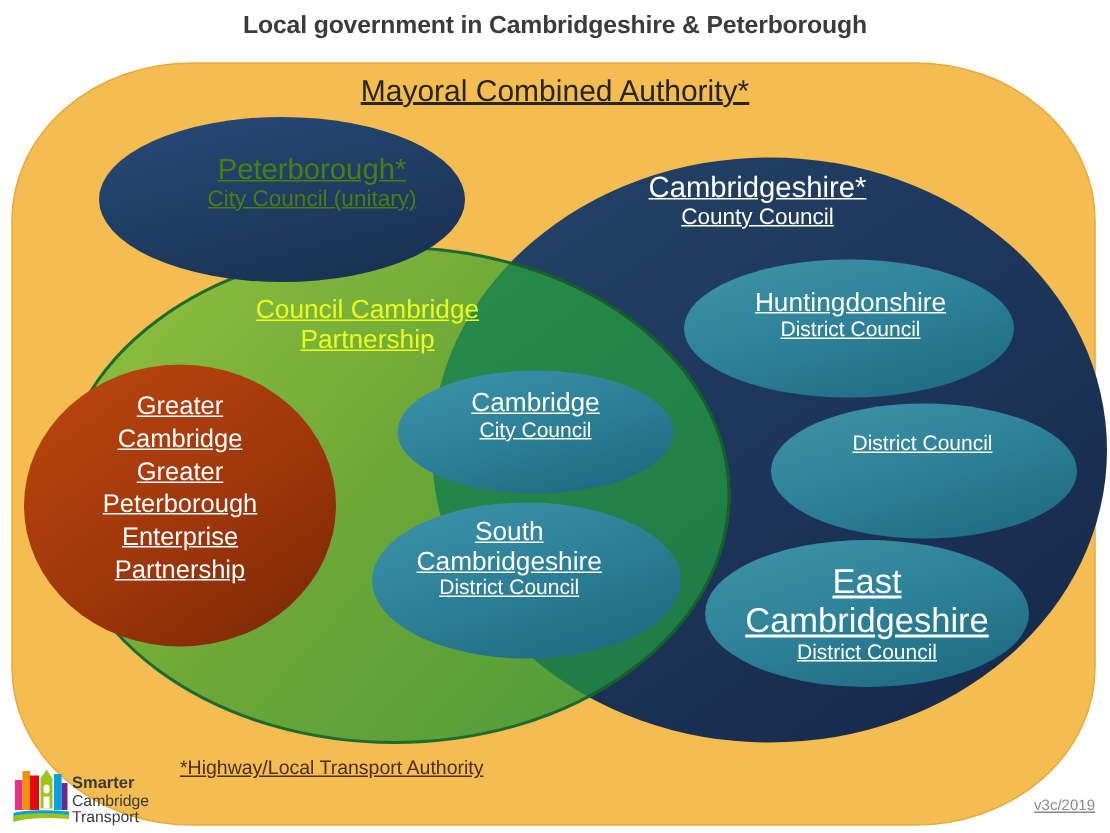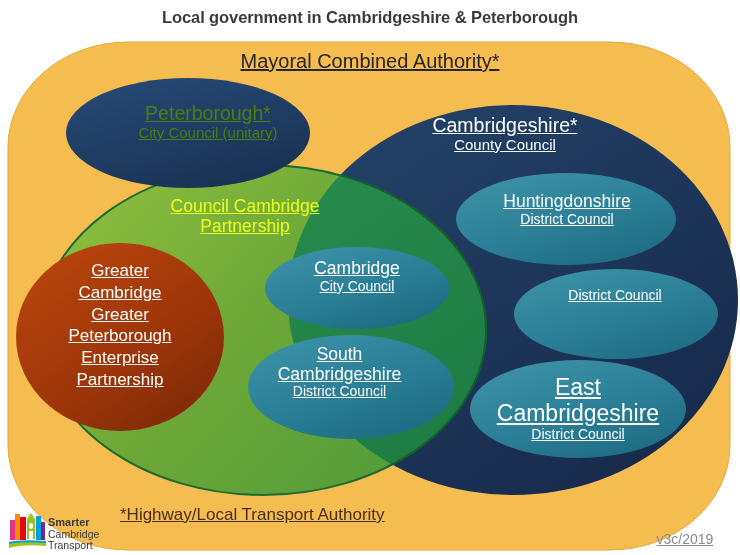--- a/index.html
+++ b/index.html
@@ -110,26 +110,26 @@
   
   #south-cambs-label {
     left: 232px; top: 345px; width: 215px; color: #ffffff;
   }
   #south-cambs-label .big { font-size: 17.5px; }
   #south-cambs-label .small { font-size: 14px; }
 
   
   #footnote {
     left: 120px; top: 505px; width: 290px;
-    font-size: 17px; color: #4a2f14; text-align: left;
+    font-size: 13px; color: #4a2f14; text-align: left;
   }
   
   #version {
     left: 640px; top: 532px; width: 90px;
-    font-size: 14px; color: #8a8a8a; text-align: center;
+    font-size: 10px; color: #8a8a8a; text-align: right;
   }
   
   #logo {
     position: absolute;
     left: 8px; top: 506px;
     width: 130px; height: 45px;
   }
   #logo .logo-text {
     position: absolute;
     left: 40px; top: 11px;

